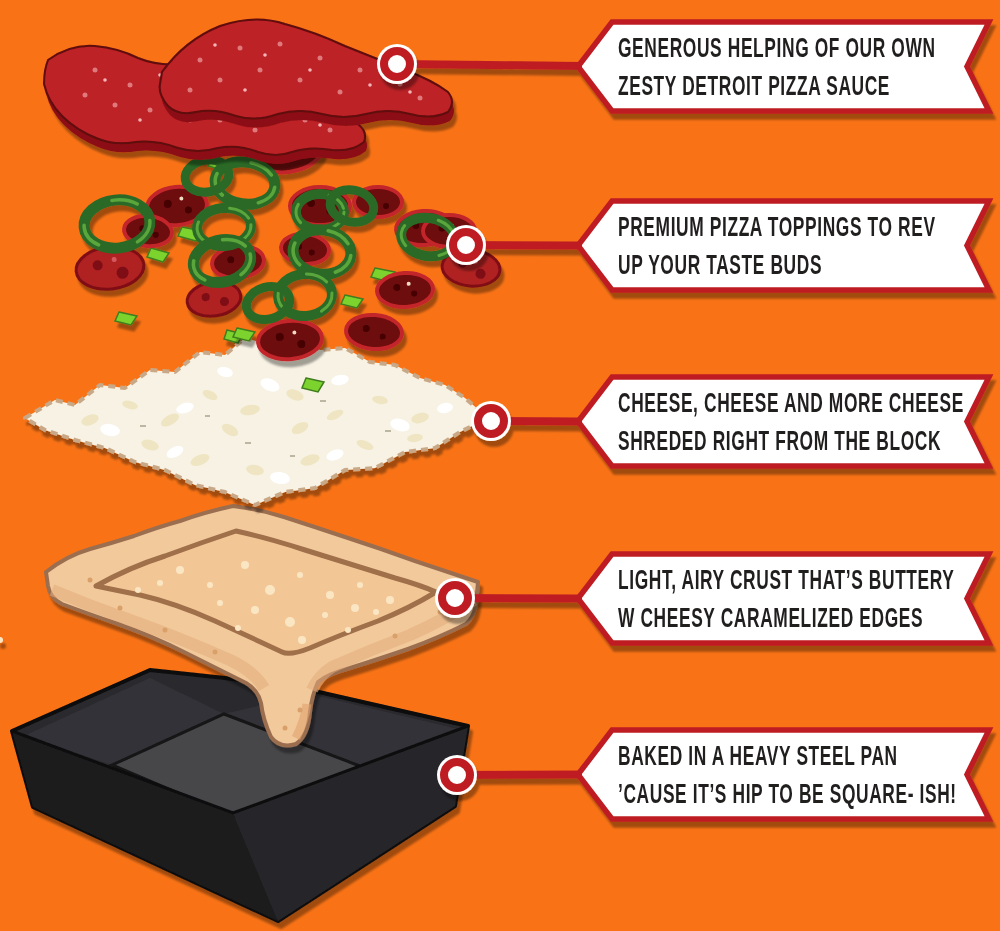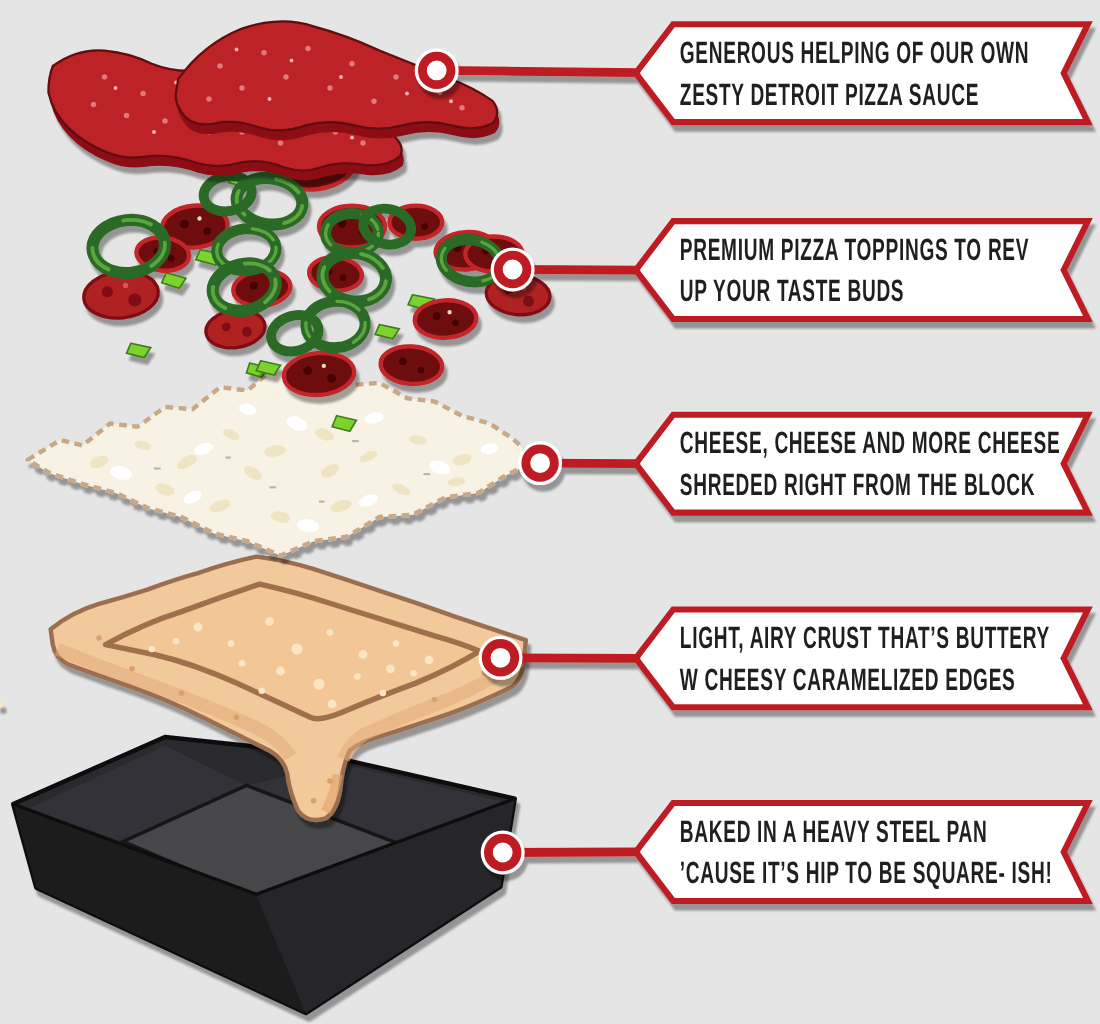--- a/index.html
+++ b/index.html
@@ -1,16 +1,16 @@
 <!DOCTYPE html>
 <html><head>
 <meta charset="utf-8">
 <style>
   html,body{margin:0;padding:0;background:#ffffff;}
-  #stage{position:relative;width:1000px;height:931px;background:#e5e5e5;overflow:hidden;
+  #stage{position:relative;width:1000px;height:931px;background:#f97316;overflow:hidden;
          font-family:"Liberation Sans",sans-serif;}
   #art{position:absolute;left:0;top:0;}
   .callout-text{
     position:absolute;left:618px;width:352px;height:89px;
     display:flex;flex-direction:column;justify-content:center;
     color:#211e1e;font-weight:bold;font-size:28px;letter-spacing:1px;
     line-height:38px;white-space:nowrap;
     transform:scaleX(0.62);transform-origin:left center;
   }
   .callout-text span{display:block;}

